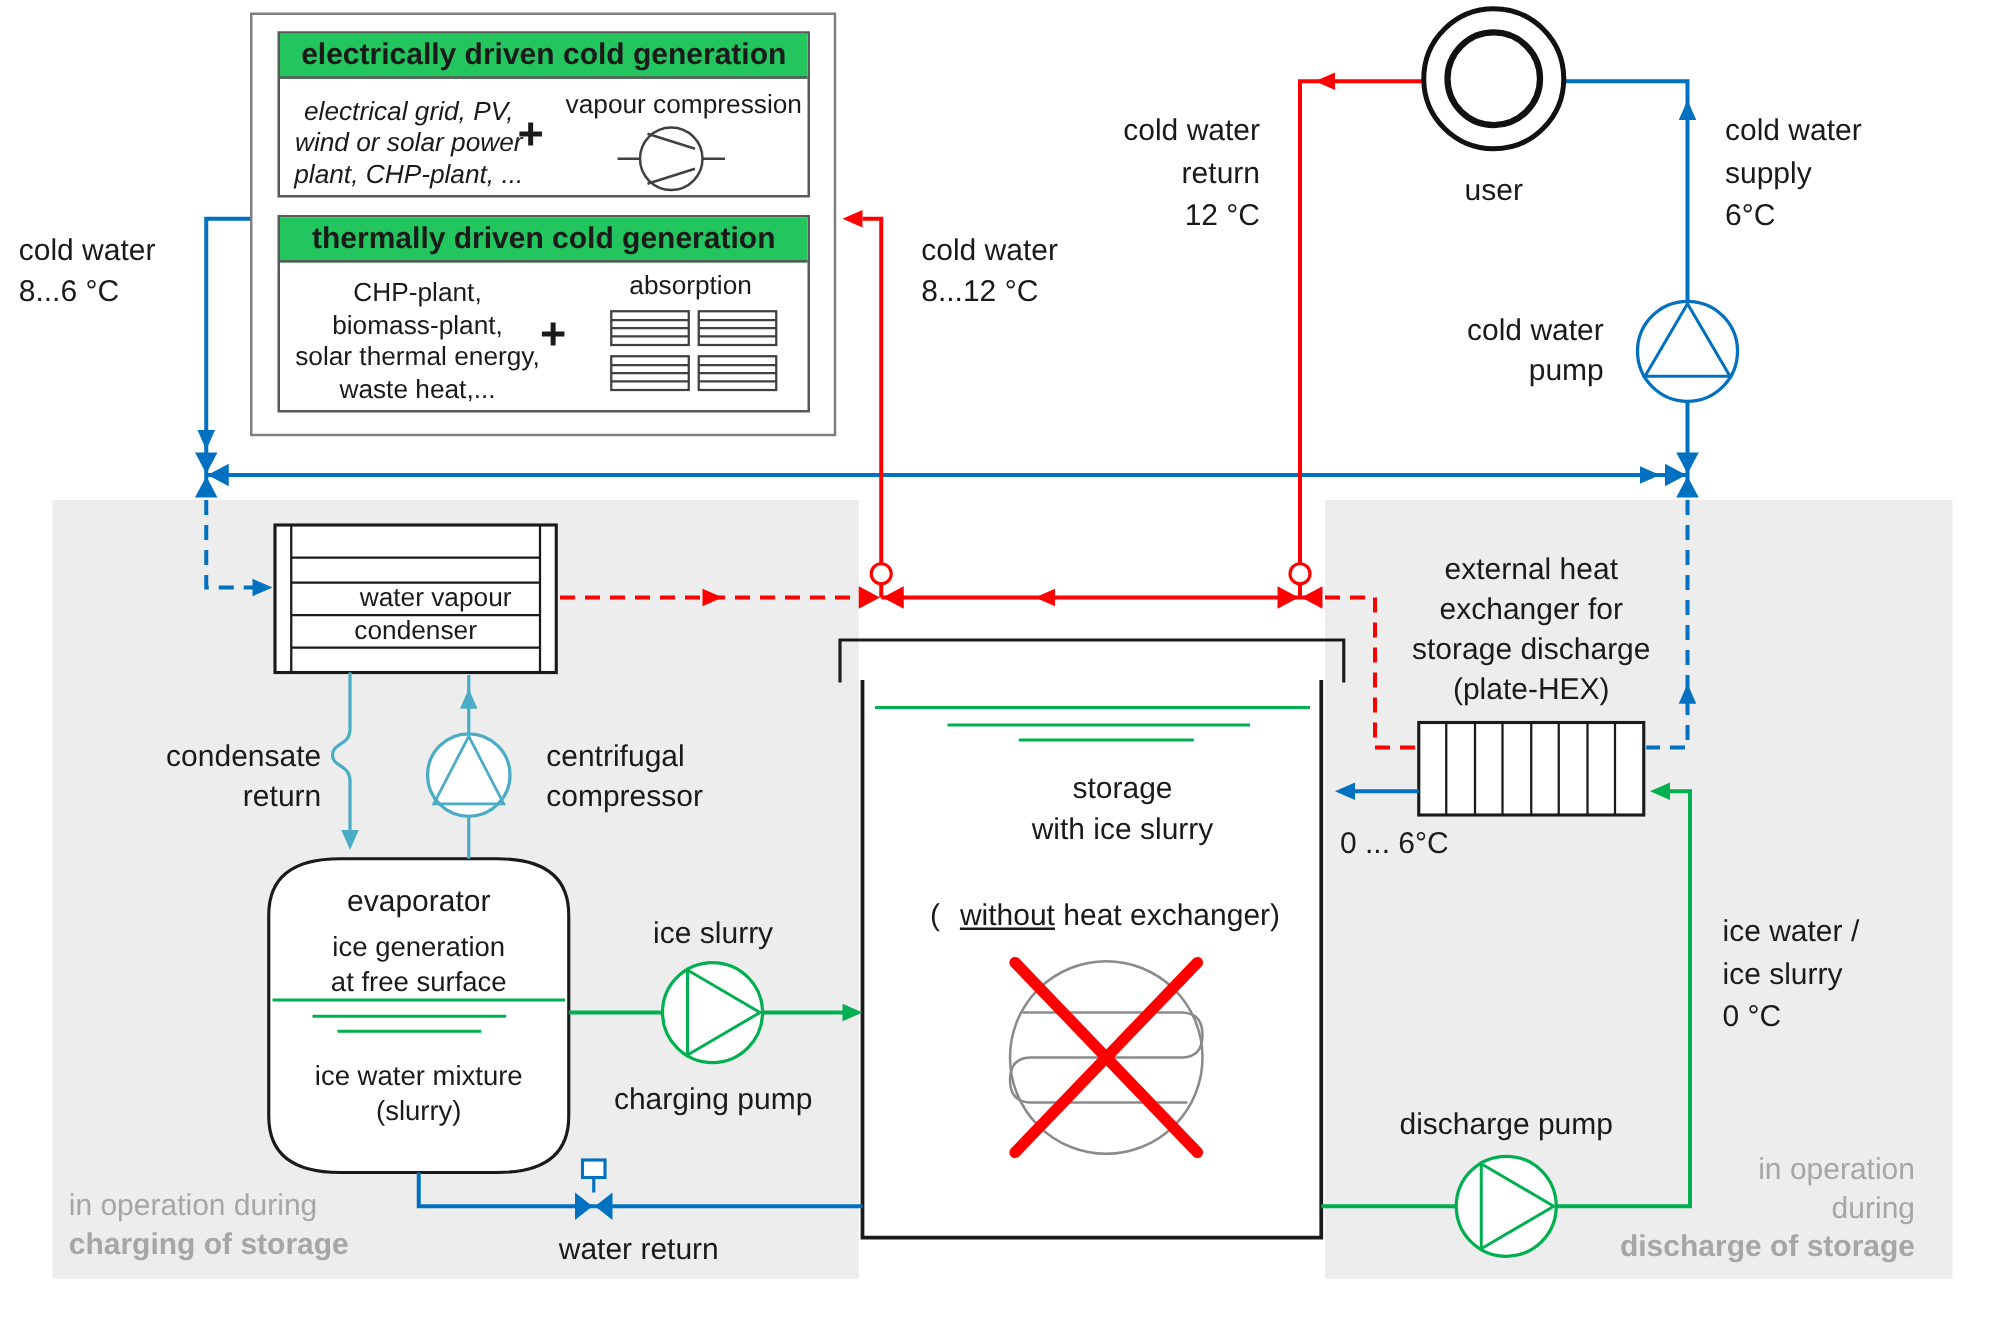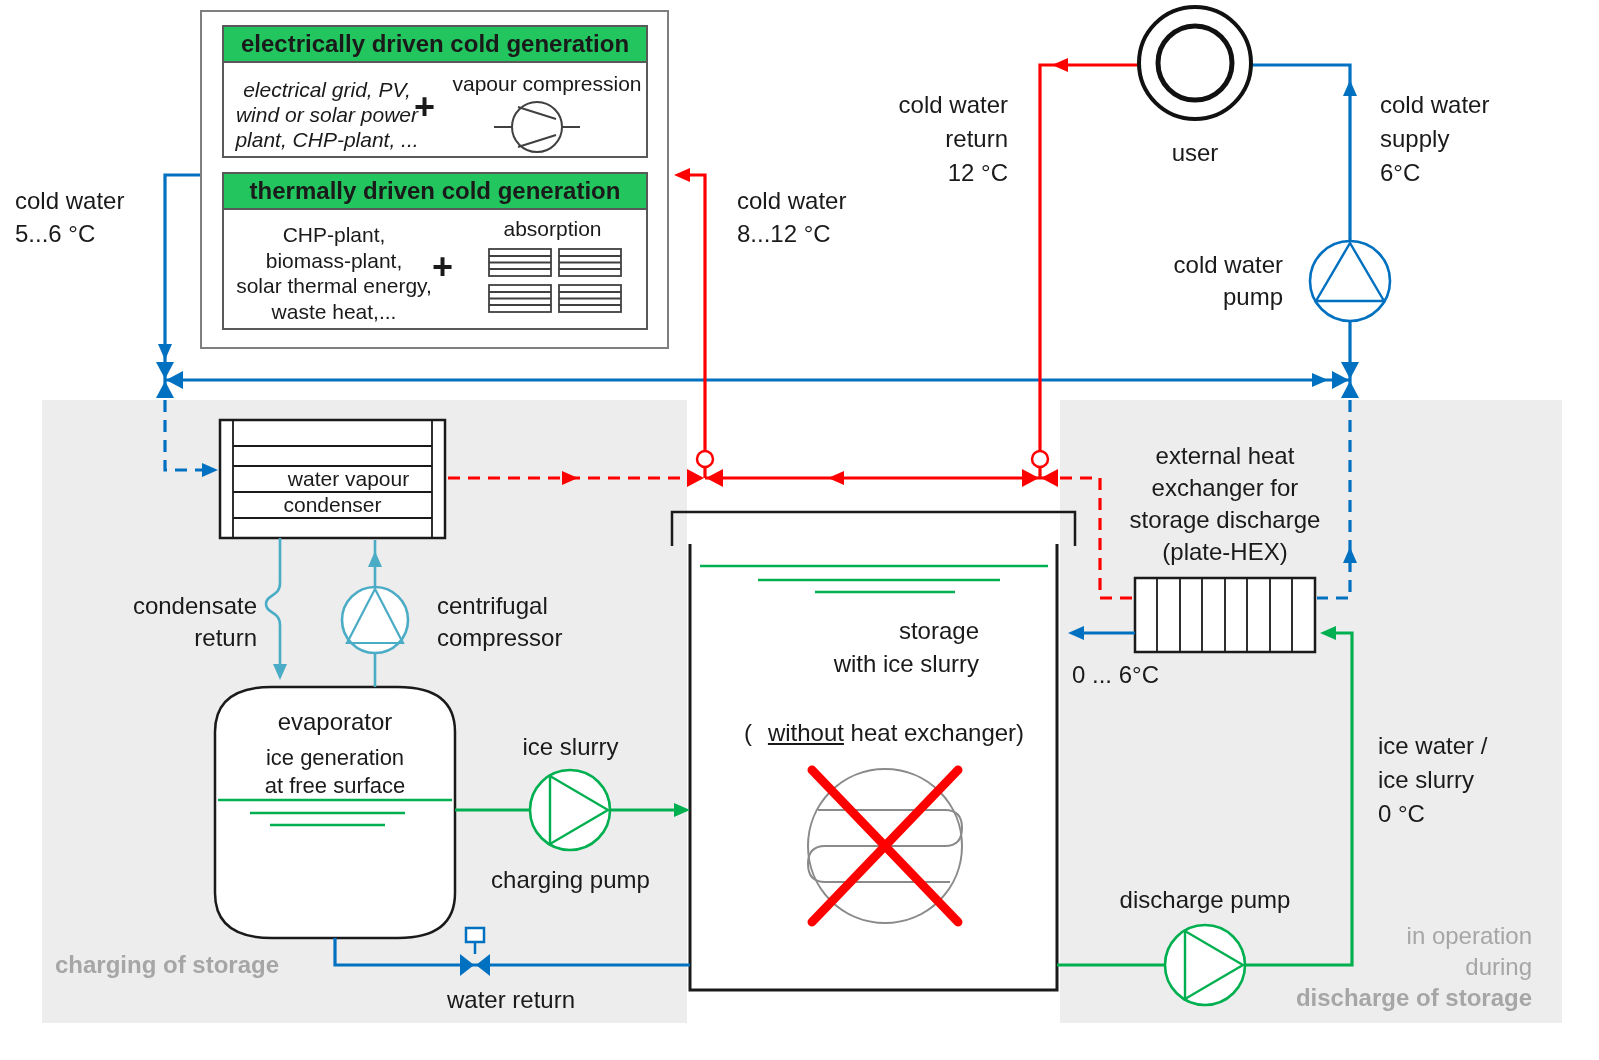--- a/index.html
+++ b/index.html
@@ -198,21 +198,21 @@
       <path d="M559,256 H621 M559,262.5 H621 M559,269 H621" fill="none"></path>
       <rect x="489" y="285" width="62" height="27"></rect>
       <path d="M489,292 H551 M489,298.5 H551 M489,305 H551" fill="none"></path>
       <rect x="559" y="285" width="62" height="27"></rect>
       <path d="M559,292 H621 M559,298.5 H621 M559,305 H621" fill="none"></path>
     </g>
   </svg>
 
   <div class="lbl txt" style="left:15px;top:184px;width:140px;">
     <div>cold water</div>
-    <div>5...6 °C</div>
+    <div>8...6 °C</div>
   </div>
 
   <div class="lbl txt" style="left:737px;top:184px;width:140px;">
     <div>cold water</div>
     <div>8...12 °C</div>
   </div>
 
   <div class="lbl r txt" style="left:808px;top:88px;width:200px;line-height:34px;">
     <div>cold water</div>
     <div>return</div>
@@ -243,26 +243,30 @@
   <div class="lbl txt" style="left:437px;top:590px;width:200px;line-height:32px;">
     <div>centrifugal</div>
     <div>compressor</div>
   </div>
 
   <div class="lbl c txt" style="left:235px;top:705px;width:200px;">evaporator</div>
   <div class="lbl c txt" style="left:235px;top:744px;width:200px;font-size:22px;line-height:28px;">
     <div>ice generation</div>
     <div>at free surface</div>
   </div>
+  <div class="lbl c txt" style="left:225px;top:847px;width:220px;font-size:22px;line-height:28px;">
+    <div>ice water mixture</div>
+    <div>(slurry)</div>
+  </div>
 
   <div class="lbl c txt" style="left:493px;top:730px;width:155px;">ice slurry</div>
   <div class="lbl c txt" style="left:468px;top:863px;width:205px;">charging pump</div>
   <div class="lbl c txt" style="left:409px;top:983px;width:204px;">water return</div>
 
-  <div class="lbl c txt" style="left:779px;top:614px;width:200px;text-align:right;">
+  <div class="lbl c txt" style="left:798px;top:614px;width:200px;">
     <div>storage</div>
     <div>with ice slurry</div>
   </div>
   <div class="lbl c txt" style="left:709px;top:716px;width:350px;">
     <span>(</span><span class="u">without</span><span> heat exchanger)</span>
   </div>
 
   <div class="lbl c txt" style="left:1100px;top:440px;width:250px;line-height:32px;">
     <div>external heat</div>
     <div>exchanger for</div>
@@ -271,20 +275,21 @@
   </div>
   <div class="lbl txt" style="left:1072px;top:658px;width:130px;">0 ... 6°C</div>
   <div class="lbl txt" style="left:1378px;top:729px;width:170px;line-height:34px;">
     <div>ice water /</div>
     <div>ice slurry</div>
     <div>0 °C</div>
   </div>
   <div class="lbl c txt" style="left:1103px;top:883px;width:204px;">discharge pump</div>
 
   <div class="lbl gray txt" style="left:55px;top:949px;line-height:31px;">
+    <div>in operation during</div>
     <div class="b">charging of storage</div>
   </div>
   <div class="lbl gray r txt" style="left:1290px;top:920px;width:242px;line-height:31px;">
     <div>in operation</div>
     <div>during</div>
     <div class="b">discharge of storage</div>
   </div>
 
 </div>
 

